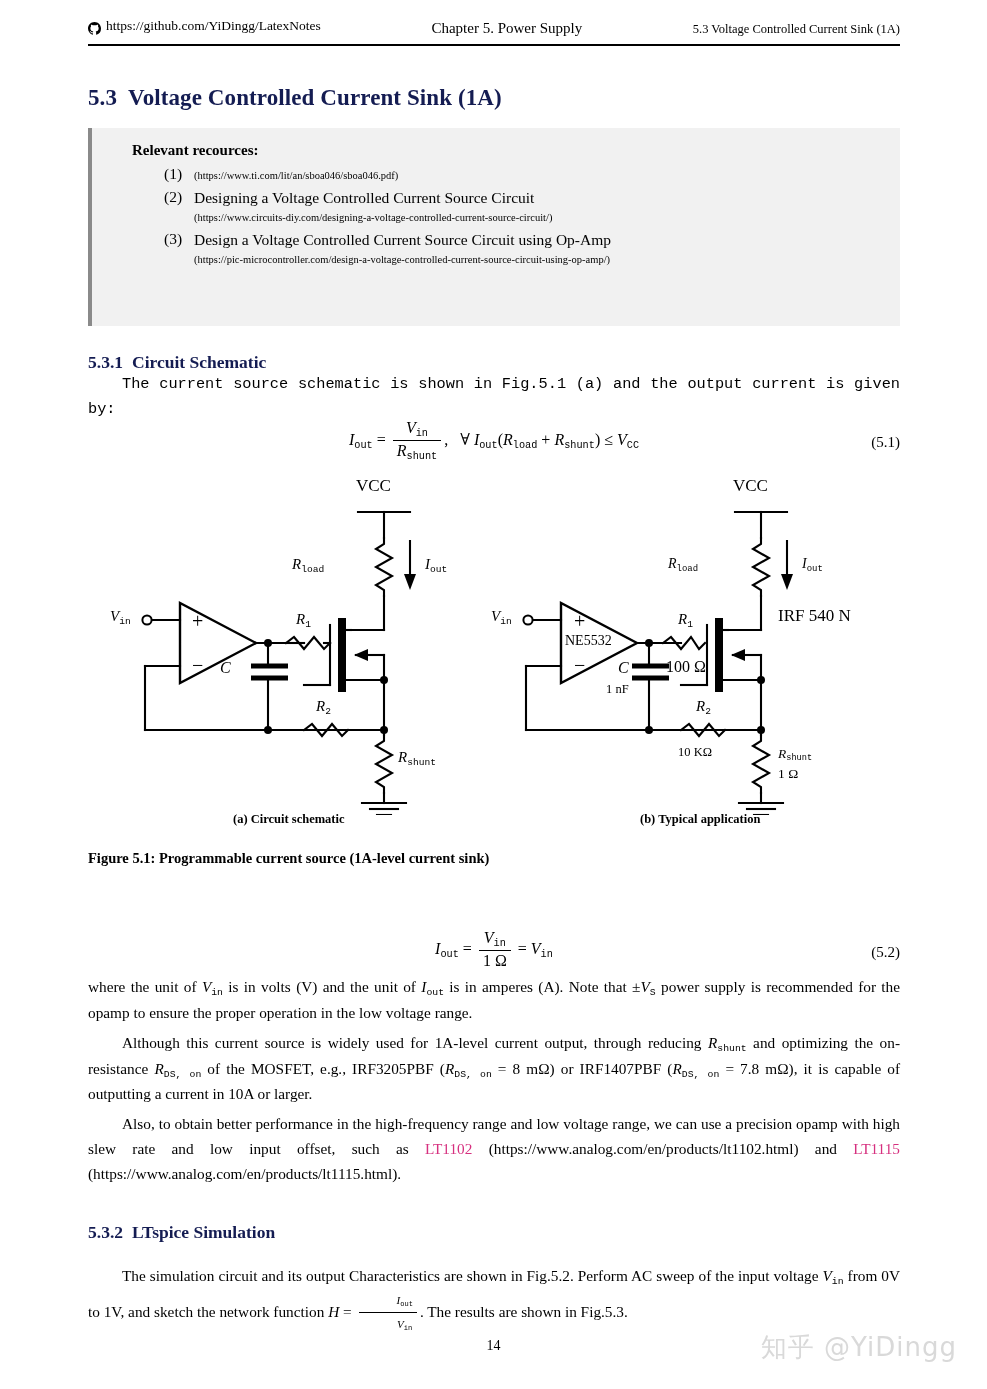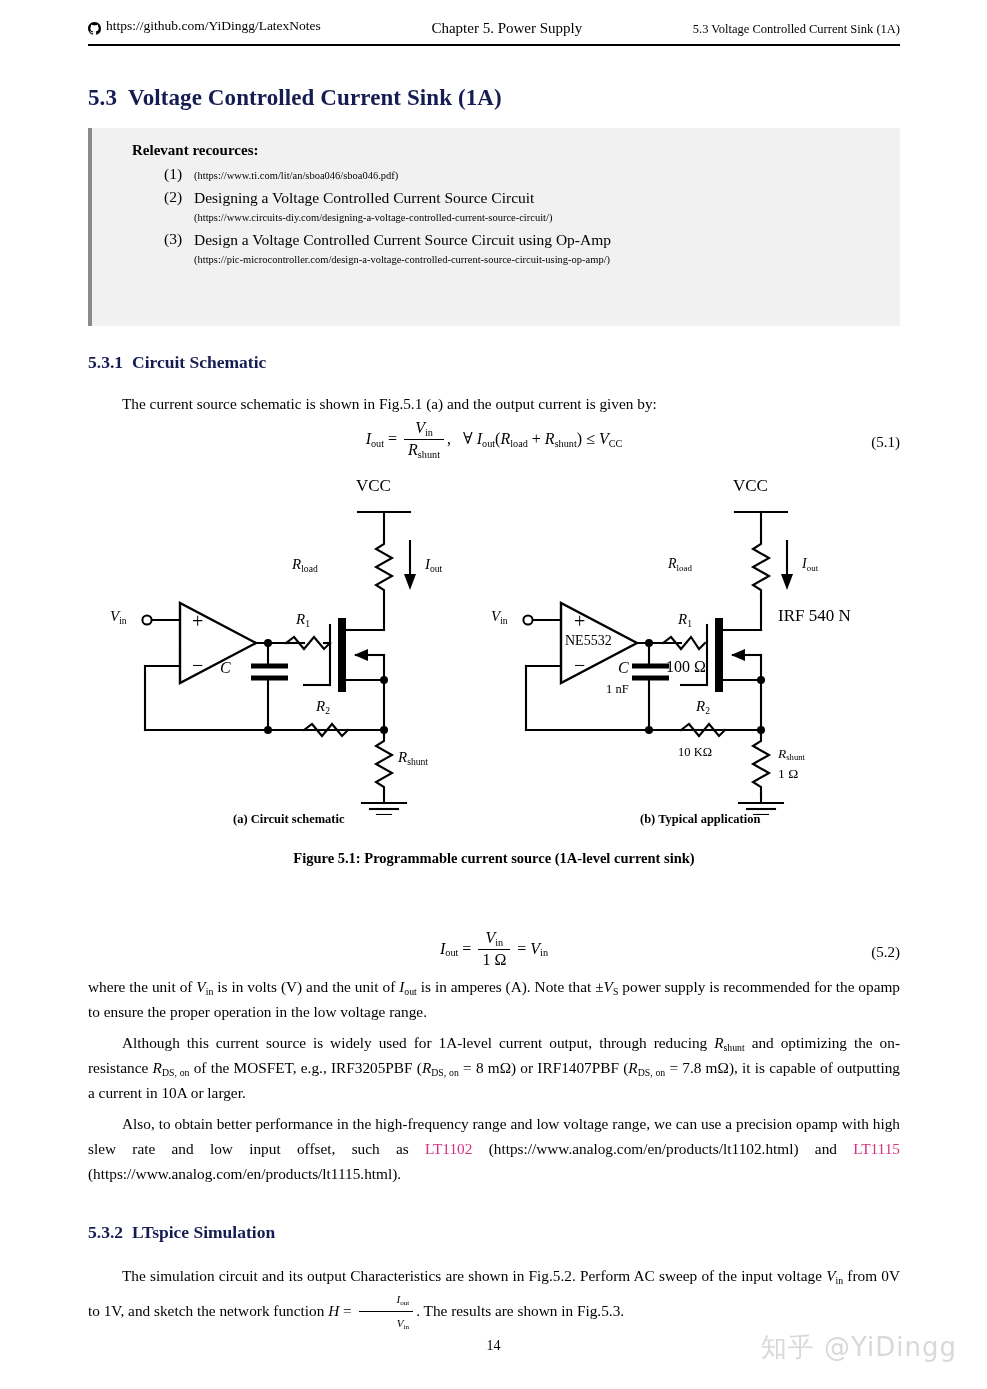--- a/index.html
+++ b/index.html
@@ -67,38 +67,38 @@
 
   
   .eqn { position: absolute; left: 88px; width: 812px; }
   .eqn-body { text-align: center; font-size: 16px; }
   .eqn-tag { position: absolute; right: 0; font-size: 15px; }
 
   
   .mi { font-family: "Liberation Serif", serif; font-style: italic; }
   sub, .sub {
     font-size: 0.64em; vertical-align: -0.28em; font-style: normal;
-    font-family: Liberation Serif, serif;
+    font-family: Liberation Mono, monospace;
   }
   .frac {
     display: inline-block; vertical-align: middle;
     text-align: center; margin: 0 3px; position: relative; top: -1px;
   }
   .frac .num { display: block; padding: 0 4px 1px 4px; }
   .frac .den { display: block; border-top: 1.1px solid #000; padding: 1px 4px 0 4px; }
   .frac.small { font-size: 0.72em; }
 
   
   .figure { position: absolute; left: 88px; top: 470px; width: 812px; height: 410px; }
   .subcap {
     position: absolute; font-weight: bold; font-size: 12.5px; white-space: nowrap;
   }
   .figcap {
     position: absolute; left: 0; top: 380px; width: 812px;
-    text-align: center; font-weight: bold; font-size: 14.5px;
+    font-weight: bold; font-size: 14.5px;
   }
 
   
   .pagenum {
     position: absolute; left: 0; top: 1338px; width: 987px;
     text-align: center; font-size: 14px;
   }
   .watermark {
     position: absolute; right: 30px; top: 1330px;
     font-family: "DejaVu Sans", sans-serif; font-size: 26px;
@@ -153,21 +153,21 @@
       <span class="res-num">(3)</span>
       <div class="res-text">Design a Voltage Controlled Current Source Circuit using Op-Amp</div>
       <div class="res-url">(https://pic-microcontroller.com/design-a-voltage-controlled-current-source-circuit-using-op-amp/)</div>
     </div>
   </div>
 
   <div class="h-section" id="sec531">
     <span class="num">5.3.1</span><span>Circuit Schematic</span>
   </div>
 
-  <div class="para indent" style="top:392px;">The current source schematic is shown in Fig.5.1 (a) and the output current is given by:</div>
+  <div class="para indent" style="top:372px;font-family:Liberation Mono, monospace;">The current source schematic is shown in Fig.5.1 (a) and the output current is given by:</div>
 
   <div class="eqn" style="top:420px;">
     <div class="eqn-body">
       <span class="mi">I</span><span class="sub">out</span>
       <span>=</span>
       <span class="frac">
         <span class="num"><span class="mi">V</span><span class="sub">in</span></span>
         <span class="den"><span class="mi">R</span><span class="sub">shunt</span></span>
       </span><span>,</span>
       &nbsp;&nbsp;<span>∀</span>

